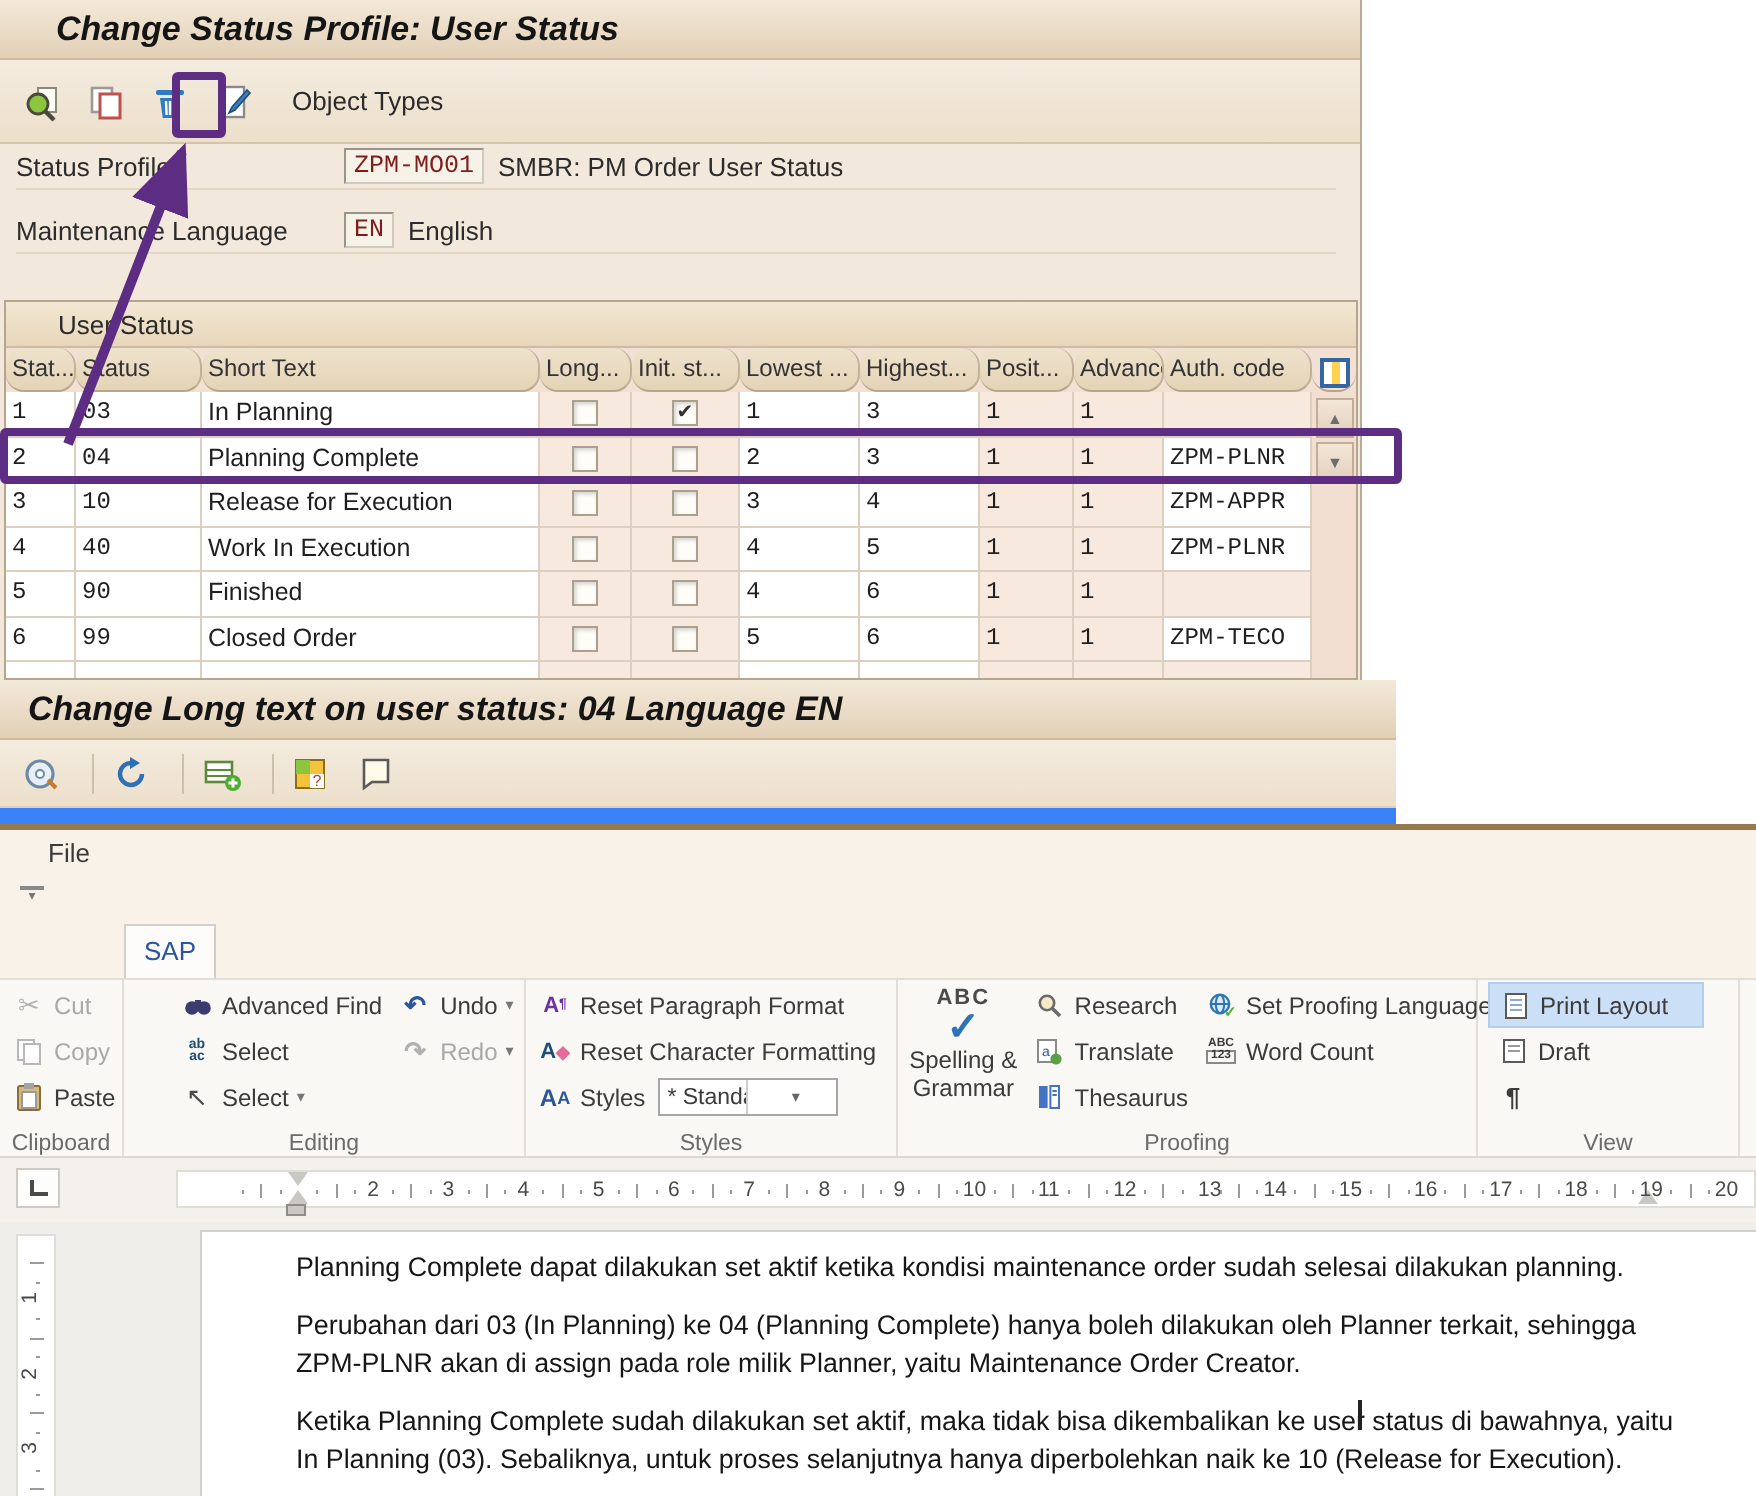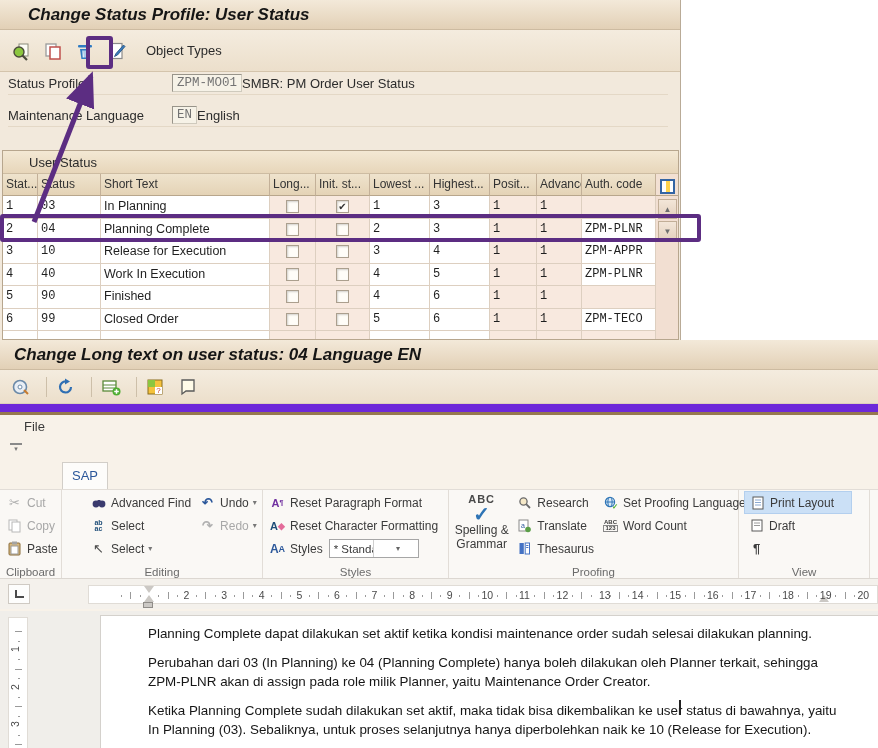--- a/index.html
+++ b/index.html
@@ -14,52 +14,52 @@
              color:#151515;background:linear-gradient(#f3e9d9,#e2d0b6);border-bottom:1px solid #cdbba1;}
   .w2 .sap-title{padding-left:14px;}
   .tb1{position:absolute;left:0;top:30px;width:100%;height:42px;background:linear-gradient(#f4ecdf,#ecdfcb);
        border-bottom:1px solid #d4c4ac;display:flex;align-items:center;padding-left:8px;}
   .tbico{width:26px;height:26px;display:flex;align-items:center;justify-content:center;margin-right:6px;}
   .objtypes{font-size:13px;margin-left:10px;color:#2b2b2b;}
   .flds{position:absolute;left:0;top:72px;width:100%;height:78px;background:#f2e9dc;font-size:13px;}
   .frow{position:absolute;left:8px;height:23px;display:flex;align-items:center;width:660px;border-bottom:1px solid #e4d8c6;}
   .frow .lbl{width:164px;color:#2c2c2c;}
   .fval{background:#f6f2e7;border:1px solid #98948a;border-right-color:#cfcabd;border-bottom-color:#cfcabd;
-        padding:1px 4px;font-size:12.5px;color:#737373;}
+        padding:1px 4px;font-size:12.5px;color:#7f1d1d;margin-right:7px;}
   .fdesc{color:#2c2c2c;}
 
   
   .tblwrap{position:absolute;left:2px;top:150px;width:677px;height:190px;background:#f2e0d3;
            border:1px solid #b7a68e;overflow:hidden;}
   .grouphdr{height:23px;line-height:23px;padding-left:26px;font-size:13px;color:#2b2b2b;
             background:linear-gradient(#f3e8d4,#e7d6ba);border-bottom:1px solid #cdbca2;}
   .thead{display:flex;height:22px;}
   .th{background:linear-gradient(#efe3cd,#e4d3b6);border-right:1px solid #c3b098;border-bottom:1px solid #b8a68c;
-      font-size:12px;color:#333;padding:3px 3px 0 3px;white-space:nowrap;overflow:hidden;}
+      font-size:12px;color:#333;padding:3px 3px 0 3px;white-space:nowrap;overflow:hidden;border-radius:9px;}
   .trow{display:flex;height:22.5px;background:#fff;}
   .td{border-right:1px solid #ddcfc0;border-bottom:1px solid #ddcfc0;font-size:12.5px;
       padding:3px 3px 0 3px;white-space:nowrap;overflow:hidden;background:#fff;}
   .td.num{font-family:"Liberation Mono","DejaVu Sans Mono",monospace;font-size:12px;}
   .td.pink{background:#f8e9df;}
   .c0{width:35px}.c1{width:63px}.c2{width:169px}.c3{width:46px}.c4{width:54px}.c5{width:60px}
   .c6{width:60px}.c7{width:47px}.c8{width:45px}.c9{width:74px}
   .csc{width:22px;background:#f2dfd2;border-right:none;border-bottom:none;}
   .thsc{background:#f2e0d3;border-bottom:1px solid #b8a68c;display:flex;align-items:center;justify-content:center;}
   .cb{width:13px;height:13px;margin:1px auto 0 auto;background:#fffdf8;border:1px solid #ab9f8e;
       box-shadow:inset 1px 1px 2px rgba(0,0,0,.18);font-size:10px;line-height:11px;text-align:center;color:#333;}
   .cfgicon{width:15px;height:15px;border:2px solid #3465a4;background:linear-gradient(90deg,#fff 0 4px,#ffd34d 4px 8px,#fff 8px);}
   .scbtn{position:absolute;width:19px;height:20px;background:linear-gradient(#f3e6d8,#e3d0bd);
          border:1px solid #c2ae97;font-size:8px;color:#6d6d6d;display:flex;align-items:center;justify-content:center;}
 
   
   .pbox{position:absolute;border:4px solid #5c2d82;border-radius:3px;z-index:30;}
   .arrowsvg{position:absolute;left:20px;top:60px;width:90px;height:175px;z-index:31;overflow:visible;}
 
   
-  .w2{position:absolute;left:0;top:340px;width:878px;height:72px;background:#6d28d9;}
+  .w2{position:absolute;left:0;top:340px;width:698px;height:72px;background:#3b82f6;}
   .tb2{position:absolute;left:0;top:30px;width:100%;height:34px;background:linear-gradient(#f4ecdf,#ecdfcb);
        border-bottom:1px solid #ddd0bc;display:flex;align-items:center;padding-left:8px;}
   .sep2{width:1px;height:20px;background:#cdbfa9;margin:0 6px;}
 
   
   .word{position:absolute;left:0;top:412px;width:878px;height:336px;background:#f8f2e9;
         border-top:3px solid #96794f;}
   .filerow{position:absolute;left:24px;top:4px;font-size:13px;color:#3b3b3b;}
   .qat{position:absolute;left:10px;top:28px;width:12px;text-align:center;color:#777;
        border-top:2px solid #8a8a8a;font-size:7px;line-height:6px;padding-top:1px;}

